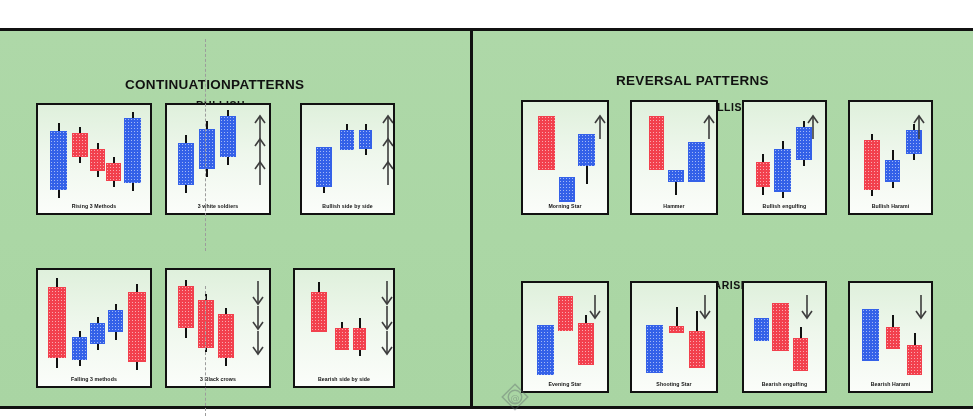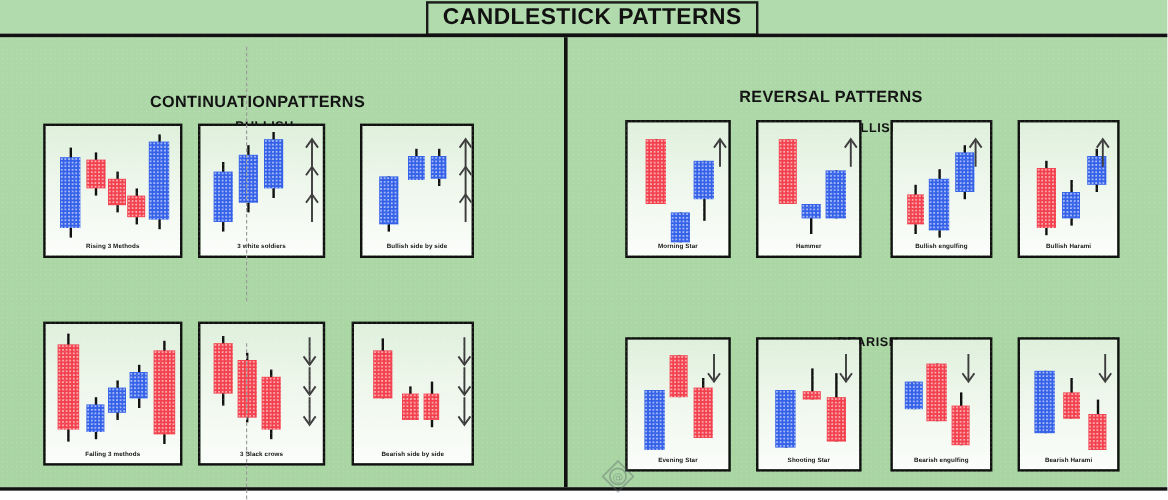--- a/index.html
+++ b/index.html
@@ -113,23 +113,20 @@
   .wm-mark{
     position:absolute; left:500px; top:382px; z-index:9;
     width:30px; height:30px; opacity:.38;
   }
 </style>
 </head>
 <body>
 
 <div id="root">
 
-  <div class="titlebar">
-    <div class="title-box">CANDLESTICK PATTERNS</div>
-  </div>
 
   <div class="panel" id="panel">
     <div class="vdivider"></div>
   <div class="dashline" style="left: 205px; top: 8px; height: 212px;"></div>
       <div class="dashline" style="left: 205px; top: 255px; height: 130px;"></div>
       <div class="sec-title" style="left: 125px; top: 46px;">CONTINUATIONPATTERNS</div>
       <div class="sec-title" style="left: 616px; top: 42px;">REVERSAL PATTERNS</div>
       <div class="sub-title" style="left: 196px; top: 68px;">BULLISH</div>
       <div class="sub-title" style="left: 194px; top: 236px;">BEARISH</div>
       <div class="sub-title" style="left: 701px; top: 70px;">BULLISH</div>

